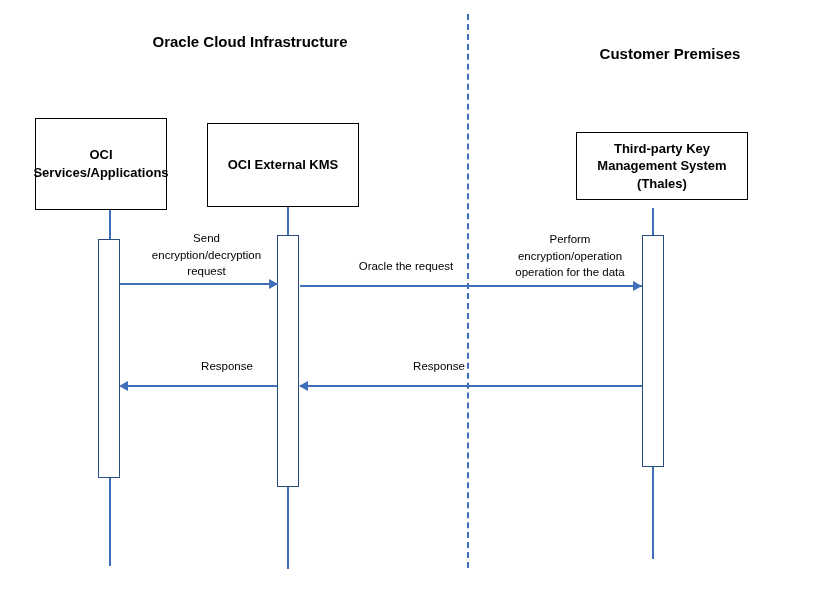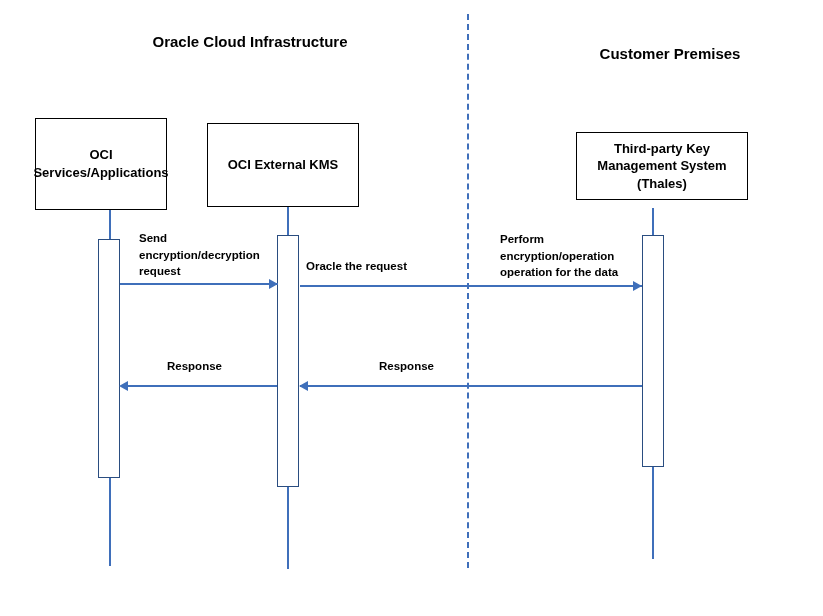--- a/index.html
+++ b/index.html
@@ -65,24 +65,24 @@
     width:0;height:0;
     border-top:5px solid transparent;
     border-bottom:5px solid transparent;
   }
   .arrow-head.right{border-left:9px solid #3f6fba;}
   .arrow-head.left{border-right:9px solid #3f6fba;}
 
   .msg-label{
     position:absolute;
     font-size:11.5px;
-    font-weight:bold;
+    font-weight:normal;
     color:#000000;
     line-height:1.45;
-    text-align:left;
+    text-align:center;
     white-space:pre-line;
   }
 </style>
 </head>
 <body>
 
 <div id="stage">
 
   <div class="zone-title" style="left:540px;top:45px;width:260px;">Customer Premises</div>
 

